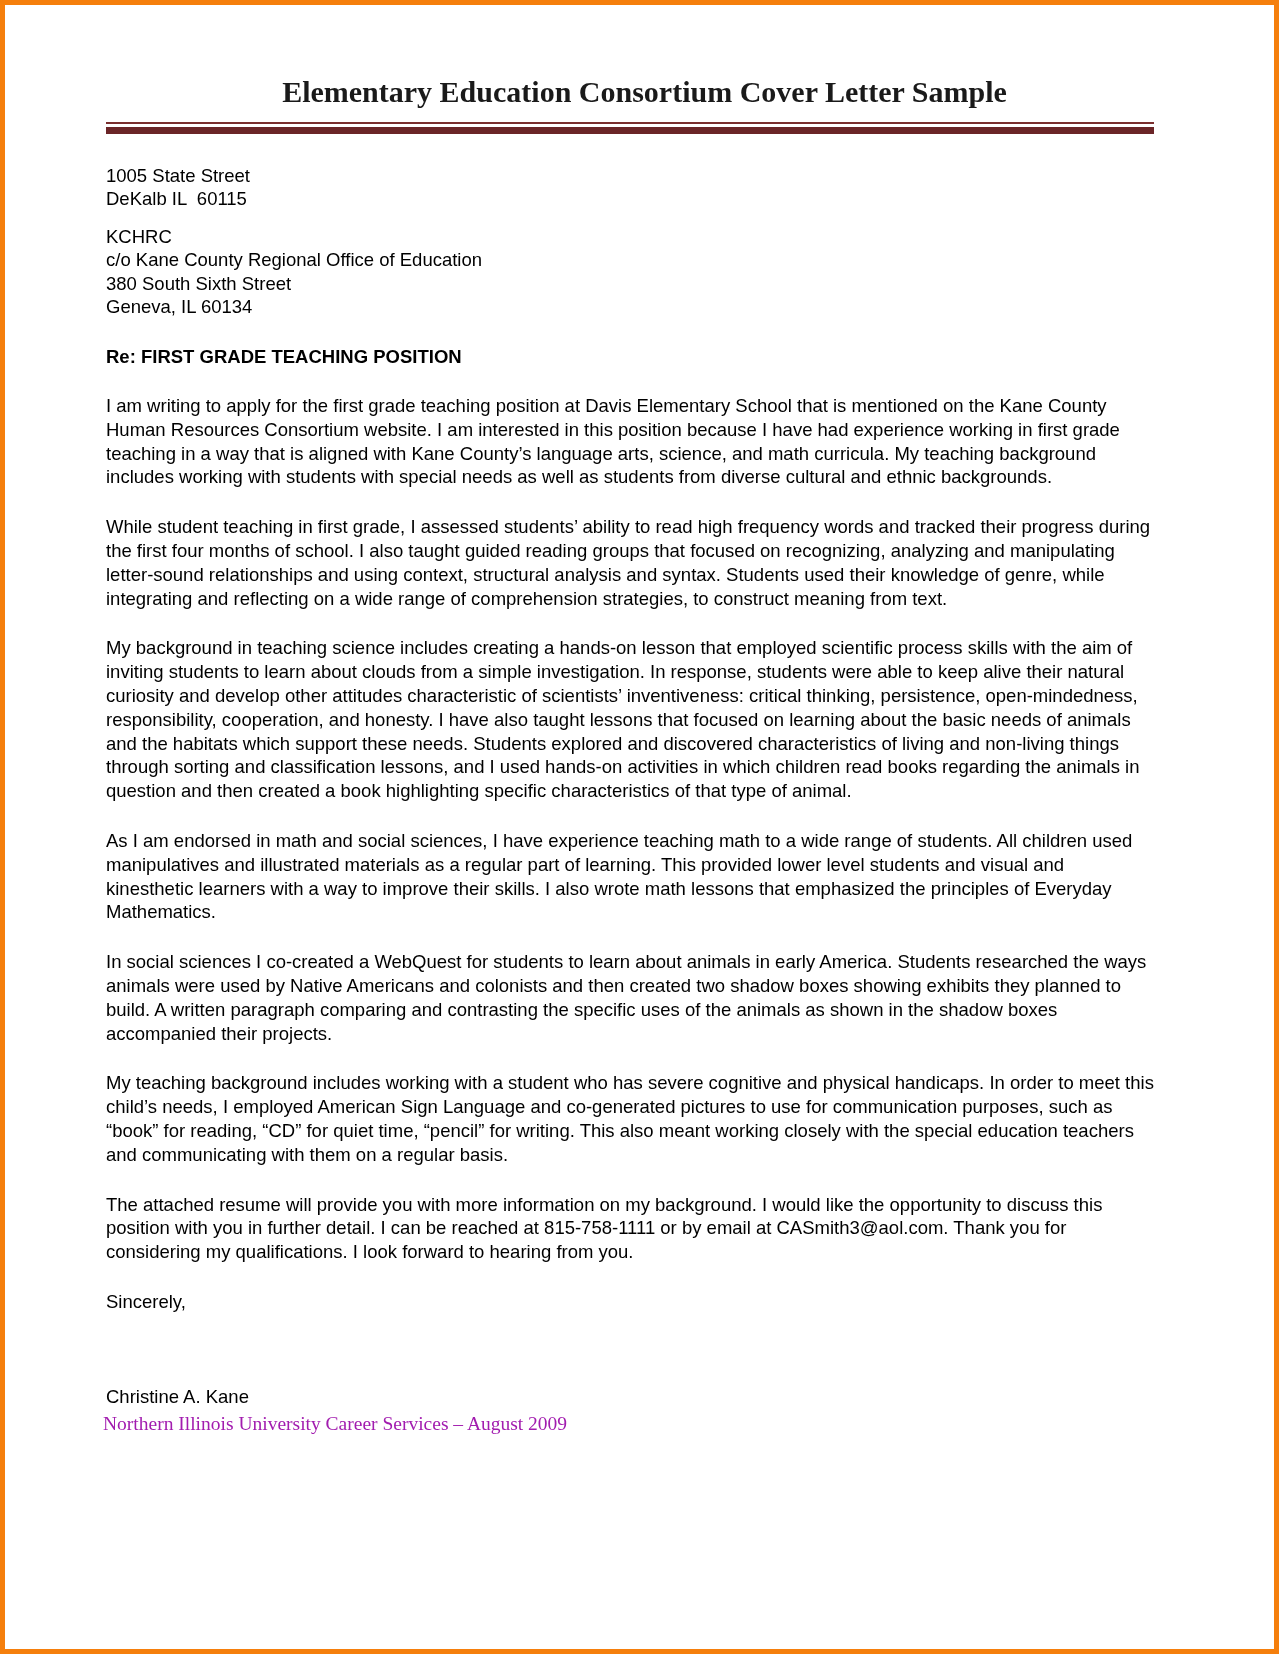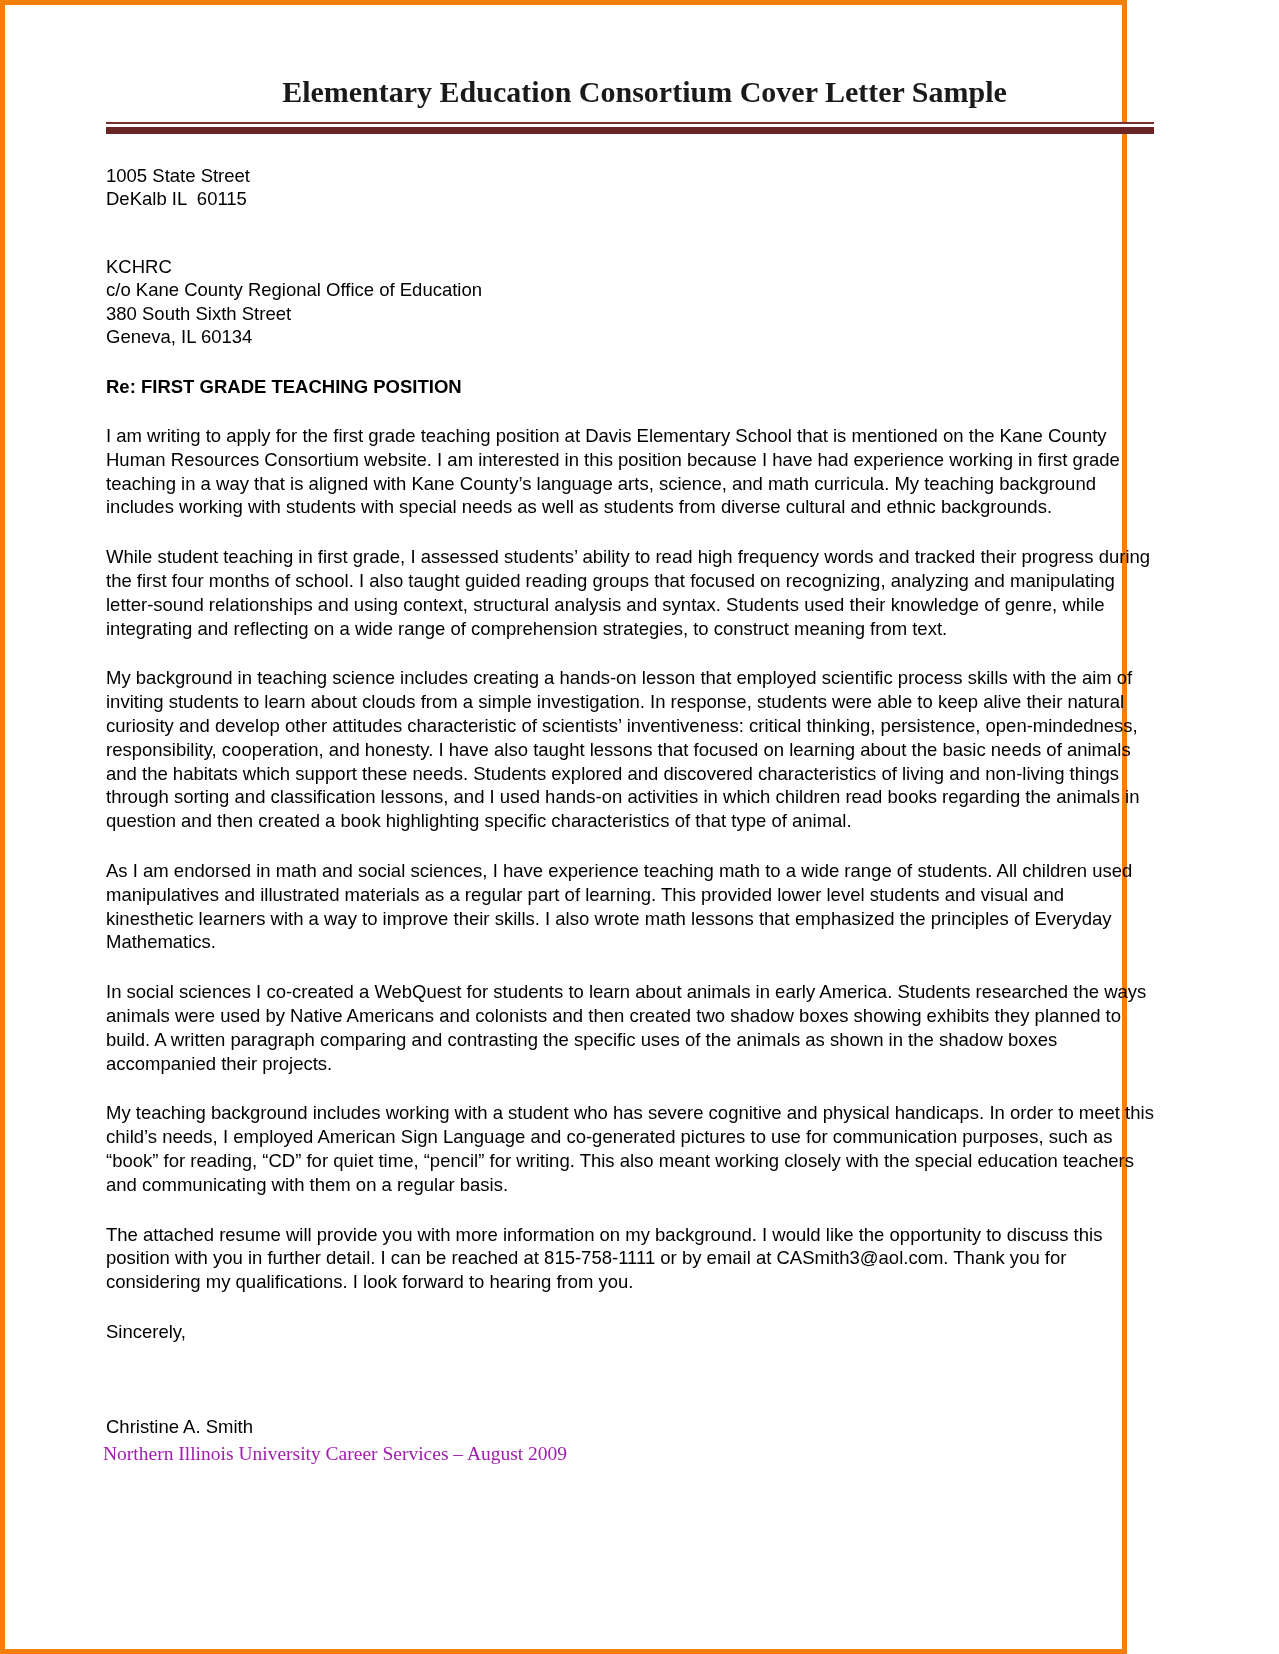--- a/index.html
+++ b/index.html
@@ -12,21 +12,21 @@
     height: 1654px;
     font-family: "Liberation Sans", sans-serif;
     color: #000000;
     position: relative;
     overflow: hidden;
   }
   #page-frame {
     position: absolute;
     left: 0;
     top: 0;
-    width: 1127px;
+    width: 1279px;
     height: 1654px;
     box-sizing: border-box;
     border: 5px solid #F57F0C;
     background: #ffffff;
   }
   #page-inner {
     position: absolute;
     left: 0;
     top: 0;
     width: 1279px;
@@ -80,21 +80,21 @@
     line-height: 23.8px;
     margin: 0 0 26px 0;
     text-align: left;
   }
   .subject {
     font-size: 18.5px;
     line-height: 23.5px;
     font-weight: 700;
     margin: 0 0 26px 0;
   }
-  .addr-block { margin-bottom: 44px; }
+  .addr-block { margin-bottom: 14px; }
   .date-block { margin-bottom: 26px; }
   .sig-closing {
     font-size: 18.5px;
     line-height: 23.5px;
     margin: 0;
   }
   .sig-space {
     height: 72px;
   }
   .sig-name {
@@ -146,19 +146,19 @@
       <p class="para">My background in teaching science includes creating a hands-on lesson that employed scientific process skills with the aim of inviting students to learn about clouds from a simple investigation.  In response, students were able to keep alive their natural curiosity and develop other attitudes characteristic of scientists’ inventiveness: critical thinking, persistence, open-mindedness, responsibility, cooperation, and honesty.  I have also taught lessons that focused on learning about the basic needs of animals and the habitats which support these needs.  Students explored and discovered characteristics of living and non-living things through sorting and classification lessons, and I used hands-on activities in which children read books regarding the animals in question and then created a book highlighting specific characteristics of that type of animal.</p>
       <p class="para">As I am endorsed in math and social sciences, I have experience teaching math to a wide range of students.  All children used manipulatives and illustrated materials as a regular part of learning.  This provided lower level students and visual and kinesthetic learners with a way to improve their skills. I also wrote math lessons that emphasized the principles of Everyday Mathematics.</p>
       <p class="para">In social sciences I co-created a WebQuest for students to learn about animals in early America.  Students researched the ways animals were used by Native Americans and colonists and then created two shadow boxes showing exhibits they planned to build.  A written paragraph comparing and contrasting the specific uses of the animals as shown in the shadow boxes accompanied their projects.</p>
       <p class="para">My teaching background includes working with a student who has severe cognitive and physical handicaps.  In order to meet this child’s needs, I employed American Sign Language and co-generated pictures to use for communication purposes, such as “book” for reading, “CD” for quiet time, “pencil” for writing.  This also meant working closely with the special education teachers and communicating with them on a regular basis.</p>
       <p class="para">The attached resume will provide you with more information on my background.  I would like the opportunity to discuss this position with you in further detail.  I can be reached at 815-758-1111 or by email at CASmith3@aol.com.  Thank you for considering my qualifications. I look forward to hearing from you.</p>
 
       <div class="sig-closing">Sincerely,</div>
 
       <div class="sig-space"></div>
 
-      <div class="sig-name">Christine A. Smith</div>
+      <div class="sig-name">Christine A. Kane</div>
 
       <div class="footer-credit">Northern Illinois University Career Services – August 2009</div>
 
     </div>
   </div>
 </div>
 
 </body></html>

